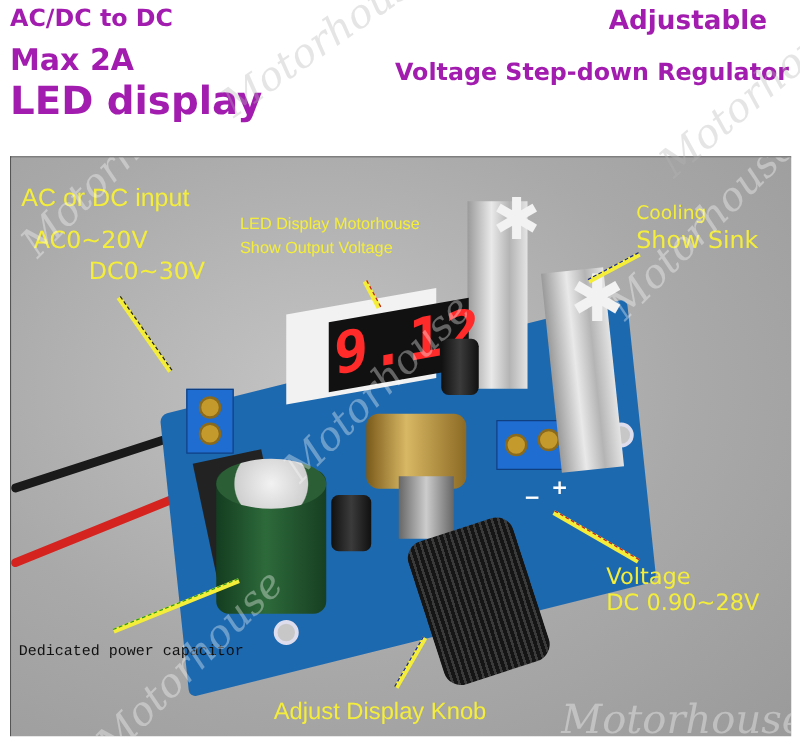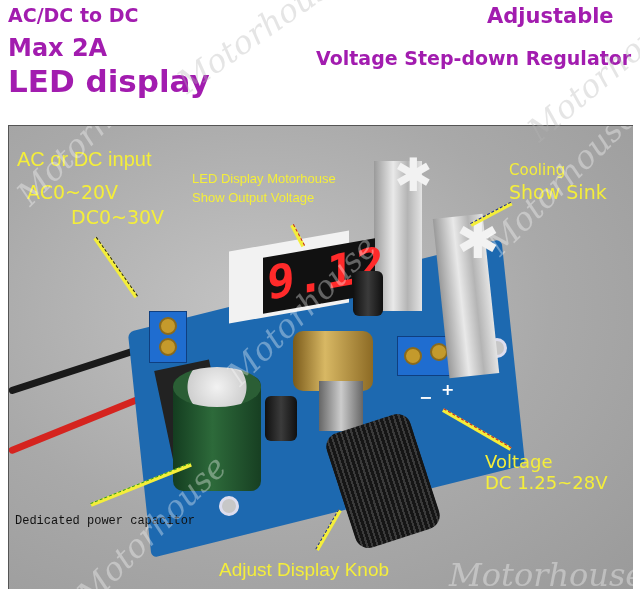--- a/index.html
+++ b/index.html
@@ -112,21 +112,21 @@
 
   <div class="lbl" style="left:183px;top:45px;font-size:13px;">LED Display Motorhouse</div>
   <div class="lbl" style="left:183px;top:64px;font-size:13px;">Show Output Voltage</div>
   <div class="leader red" style="left:283px;top:97px;width:24px;transform:rotate(62deg);"></div>
 
   <div class="lbl sans" style="left:500px;top:35px;font-size:15px;">Cooling</div>
   <div class="lbl sans" style="left:500px;top:55px;font-size:19px;">Show Sink</div>
   <div class="leader blue" style="left:462px;top:97px;width:46px;transform:rotate(-28deg);"></div>
 
   <div class="lbl sans" style="left:476px;top:325px;font-size:18px;">Voltage</div>
-  <div class="lbl sans" style="left:476px;top:346px;font-size:18px;">DC 1.25~28V</div>
+  <div class="lbl sans" style="left:476px;top:346px;font-size:18px;">DC 0.90~28V</div>
   <div class="leader red" style="left:434px;top:282px;width:78px;transform:rotate(30deg);"></div>
 
   <div class="lbl dark" style="left:6px;top:388px;font-size:12px;font-family:Liberation Mono, monospace;">Dedicated power capacitor</div>
   <div class="leader green" style="left:82px;top:377px;width:108px;transform:rotate(-22deg);"></div>
 
   <div class="lbl" style="left:210px;top:433px;font-size:19px;">Adjust Display Knob</div>
   <div class="leader blue" style="left:308px;top:422px;width:46px;transform:rotate(-60deg);"></div>
 
   <div class="wm" style="left:0;top:60px;transform:rotate(-45deg);">Motorhouse</div>
   <div class="wm" style="left:210px;top:240px;transform:rotate(-45deg);">Motorhouse</div>

